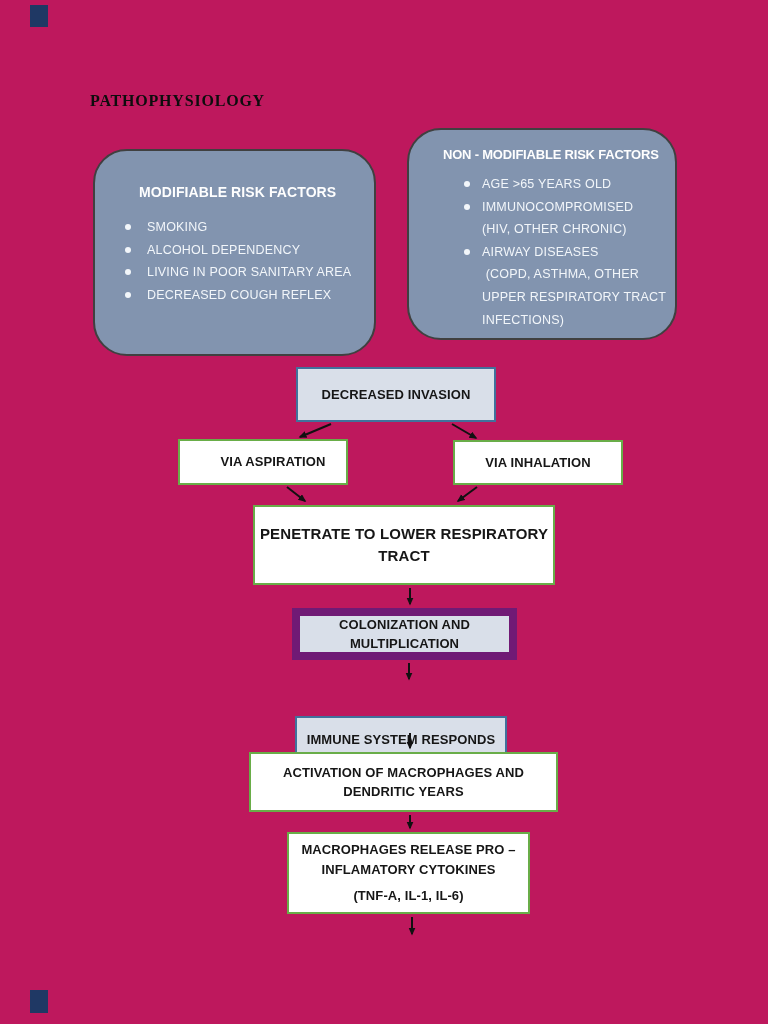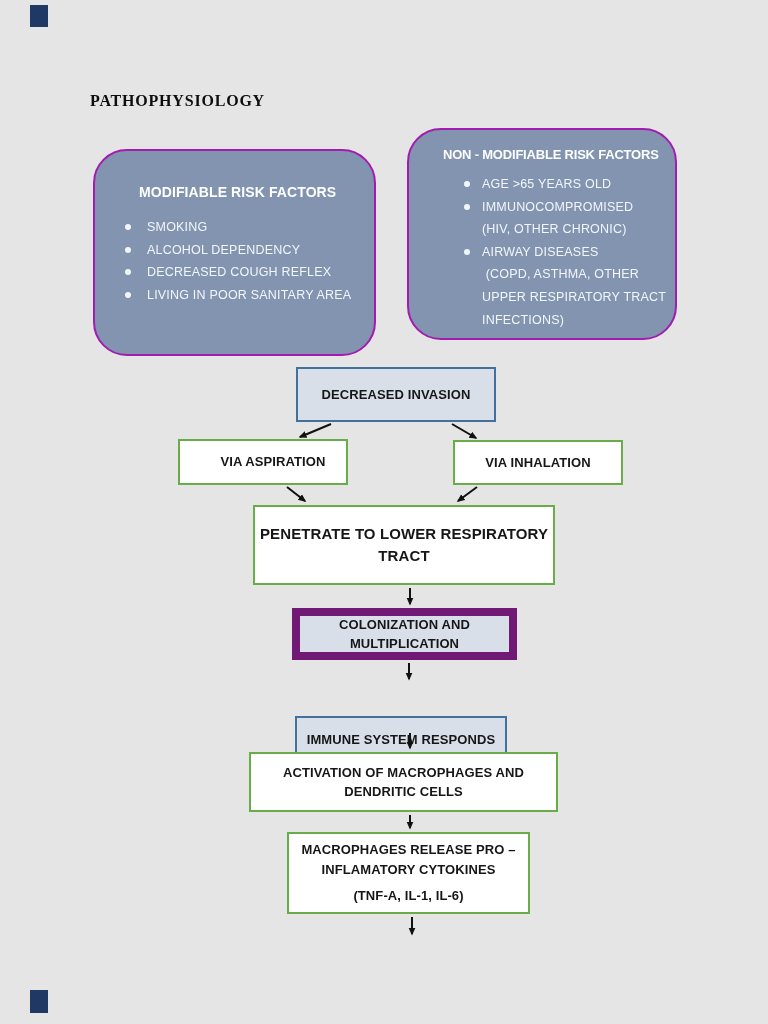--- a/index.html
+++ b/index.html
@@ -1,30 +1,30 @@
 <!DOCTYPE html>
 <html><head>
 <meta charset="utf-8">
 <style>
   html,body{margin:0;padding:0;background:#fff;}
   .page{
-    position:relative;width:768px;height:1024px;background:#e5e5e5;overflow:hidden;
+    position:relative;width:768px;height:1024px;background:#be185d;overflow:hidden;
     font-family:"Liberation Sans",sans-serif;color:#111;
   }
   .corner-marker{position:absolute;left:30px;width:18px;background:#1F3864;}
   .corner-marker.top{top:5px;height:22px;}
   .corner-marker.bottom{top:990px;height:23px;}
   .doc-title{
     position:absolute;left:90px;top:92px;
     font-family:"Liberation Serif",serif;font-weight:bold;font-size:16px;
     letter-spacing:0.8px;color:#0d0d0d;
   }
   
   .panel{
-    position:absolute;background:#8294AF;border:2px solid #a21caf;border-radius:34px;
+    position:absolute;background:#8294AF;border:2px solid #404040;border-radius:34px;
     color:#fff;box-sizing:border-box;
   }
   .panel.left{left:93px;top:133px;width:283px;height:207px;margin-top:16px;}
   .panel.right{left:407px;top:128px;width:270px;height:212px;}
   .panel h2{
     margin:0;font-size:14px;font-weight:bold;color:#fefefe;
     letter-spacing:0.1px;white-space:nowrap;
   }
   .panel.left h2{margin:33px 0 0 44px;}
   .panel.right h2{margin:17px 0 0 34px;font-size:13px;letter-spacing:-0.2px;}
@@ -68,22 +68,22 @@
   <div class="corner-marker top"></div>
   <div class="corner-marker bottom"></div>
 
   <div class="doc-title">PATHOPHYSIOLOGY</div>
 
   <div class="panel left">
     <h2>MODIFIABLE RISK FACTORS</h2>
     <ul>
       <li><span class="dot"></span><span>SMOKING</span></li>
       <li><span class="dot"></span><span>ALCOHOL DEPENDENCY</span></li>
+      <li><span class="dot"></span><span>LIVING IN POOR SANITARY AREA</span></li>
       <li><span class="dot"></span><span>DECREASED COUGH REFLEX</span></li>
-      <li><span class="dot"></span><span>LIVING IN POOR SANITARY AREA</span></li>
     </ul>
   </div>
 
   <div class="panel right">
     <h2>NON - MODIFIABLE RISK FACTORS</h2>
     <ul>
       <li><span class="dot"></span><span>AGE &gt;65 YEARS OLD</span></li>
       <li><span class="dot"></span><span>IMMUNOCOMPROMISED
 (HIV, OTHER CHRONIC)</span></li>
       <li><span class="dot"></span><span>AIRWAY DISEASES
@@ -107,21 +107,21 @@
   </div>
   <div class="node fill-blue border-blue-light n-colonization">
     <span>COLONIZATION AND
 MULTIPLICATION</span>
   </div>
   <div class="node fill-blue border-blue n-immune">
     <span>IMMUNE SYSTEM RESPONDS</span>
   </div>
   <div class="node border-green n-activation">
     <span>ACTIVATION OF MACROPHAGES AND
-DENDRITIC CELLS</span>
+DENDRITIC YEARS</span>
   </div>
   <div class="node border-green n-macrophages">
     <span>MACROPHAGES RELEASE PRO –
 INFLAMATORY CYTOKINES</span>
     <span>(TNF-A, IL-1, IL-6)</span>
   </div>
 
   <svg class="arrow-layer" viewBox="0 0 768 1024" xmlns="http://www.w3.org/2000/svg">
     <defs>
       <marker id="ah" markerWidth="9" markerHeight="8" refX="6.5" refY="3.5" orient="auto" markerUnits="userSpaceOnUse">

